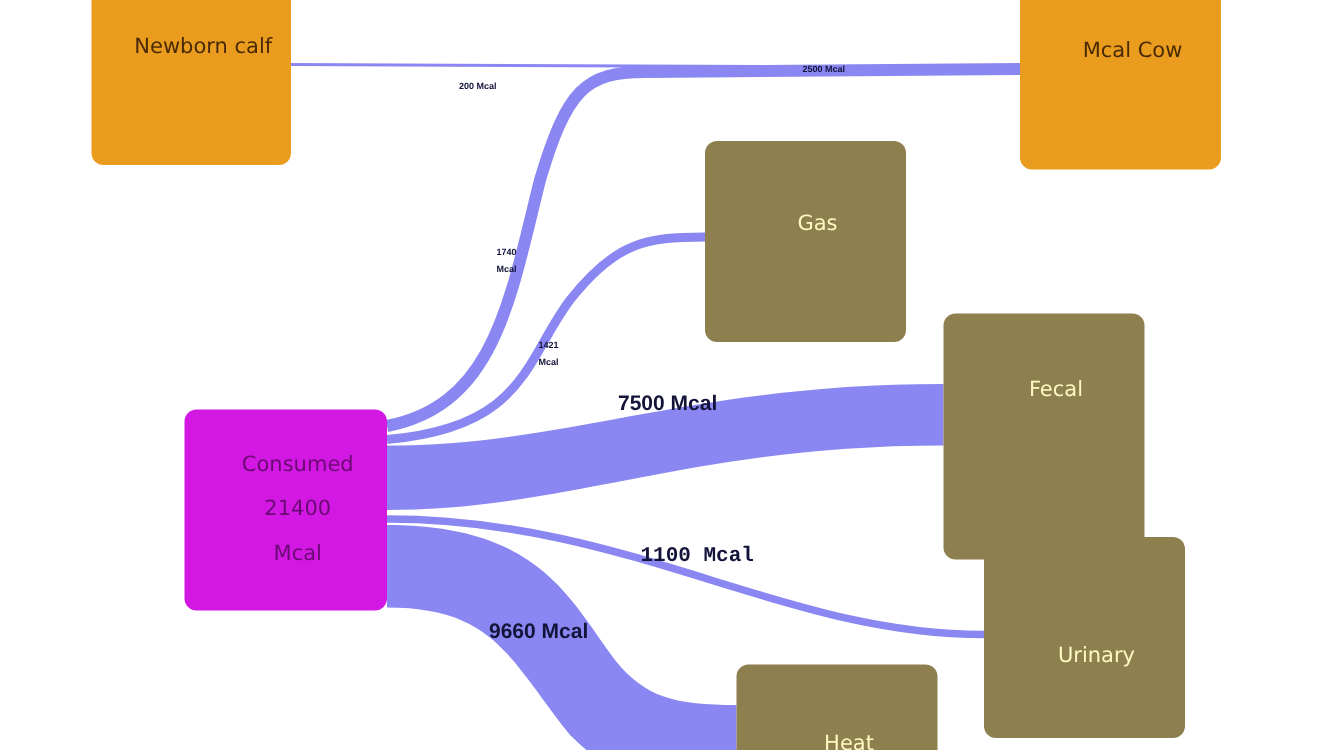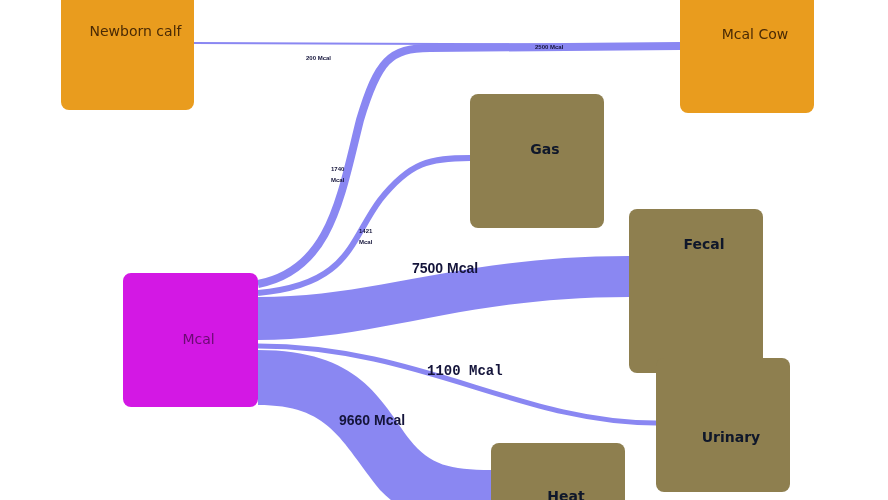--- a/index.html
+++ b/index.html
@@ -1,21 +1,21 @@
 <!DOCTYPE html>
 <html><head>
 <meta charset="utf-8">
 <style>
   html, body { margin:0; padding:0; background:#ffffff; }
   body { width:888px; height:500px; overflow:hidden; position:relative; font-family:"DejaVu Sans", sans-serif; }
   #flows { position:absolute; left:0; top:0; }
   .node { position:absolute; border-radius:8px; box-sizing:border-box; display:flex; flex-direction:column; align-items:center; }
   .node-label { font-family:"DejaVu Sans", sans-serif; font-size:14px; text-align:center; line-height:1.6;margin-left:16px; }
   .orange { background:#e99c1e; color:#4a2a05; }
-  .khaki { background:#8e7f4f; color:#0f172a;font-weight:bold; }
+  .khaki { background:#8e7f4f; color:#fef9c3; }
   .magenta { background:#d318e4; color:#6a0a72; justify-content:center; }
   .flow-label { position:absolute; font-family:"Liberation Sans", sans-serif; font-weight:bold; color:#14143a; white-space:nowrap; }
   .big { font-size:14px; }
   .tiny { font-size:6px; line-height:1.9; text-align:center; }
 </style>
 </head>
 <body>
 
 <svg id="flows" width="888" height="500">
 
@@ -37,43 +37,44 @@
 </div>
 
 <div class="node orange" style="left:680px; top:-10px; width:134px; height:123px; padding-top:33px;">
   <span class="node-label">Mcal Cow</span>
 </div>
 
 <div class="node khaki" style="left:470px; top:94px; width:134px; height:134px; padding-top:44px;">
   <span class="node-label">Gas</span>
 </div>
 
-<div class="node khaki" style="left:629px; top:209px; width:134px; height:164px; padding-top:24px;">
+<div class="node khaki" style="left:629px; top:209px; width:134px; height:164px; padding-top:40px;">
   <span class="node-label">Fecal</span>
 </div>
 
 <div class="node khaki" style="left:656px; top:358px; width:134px; height:134px; padding-top:68px;">
   <span class="node-label">Urinary</span>
 </div>
 
 <div class="node khaki" style="left:491px; top:443px; width:134px; height:100px; padding-top:42px;">
   <span class="node-label">Heat</span>
 </div>
 
 <div class="node magenta" style="left:123px; top:273px; width:135px; height:134px;">
+  <span class="node-label" style="line-height:2.1;">Consumed 21400</span>
   <span class="node-label" style="line-height:2.1;">Mcal</span>
 </div>
 
 <div class="flow-label tiny" style="left:306px; top:53px;">200 Mcal</div>
 <div class="flow-label tiny" style="left:535px; top:42px;">2500 Mcal</div>
 
 <div class="flow-label tiny" style="left:331px; top:164px;">
   <div>1740</div>
   <div>Mcal</div>
 </div>
 <div class="flow-label tiny" style="left:359px; top:226px;">
   <div>1421</div>
   <div>Mcal</div>
 </div>
 
 <div class="flow-label big" style="left:412px; top:260px;">7500 Mcal</div>
 <div class="flow-label big" style="left:427px; top:363px;font-family:Liberation Mono, monospace;">1100 Mcal</div>
-<div class="flow-label big" style="left:339px; top:412px;">9660 Mcal</div>
+<div class="flow-label big" style="left:326px; top:412px;">9660 Mcal</div>
 
 </body></html>

